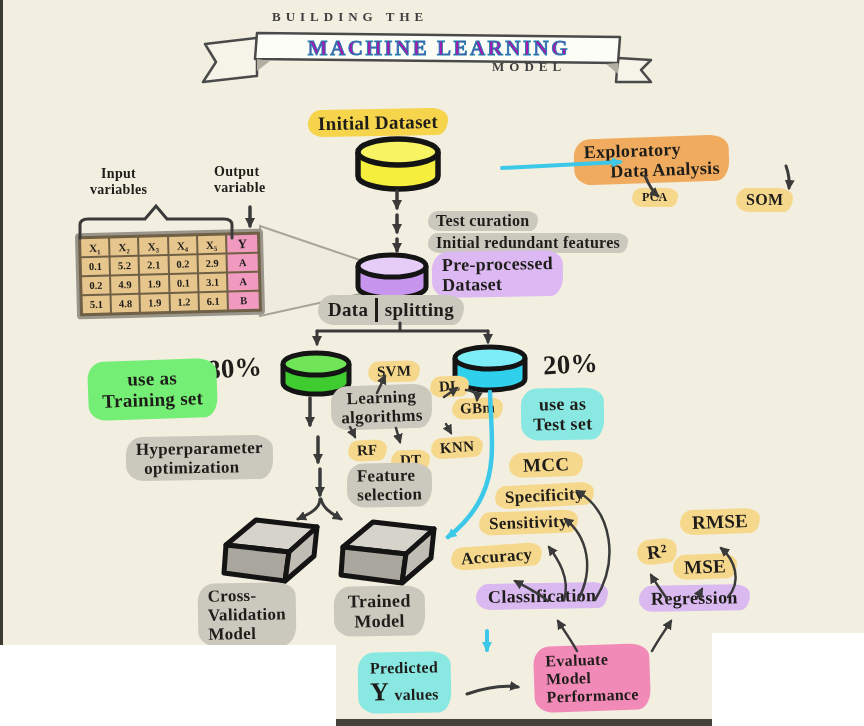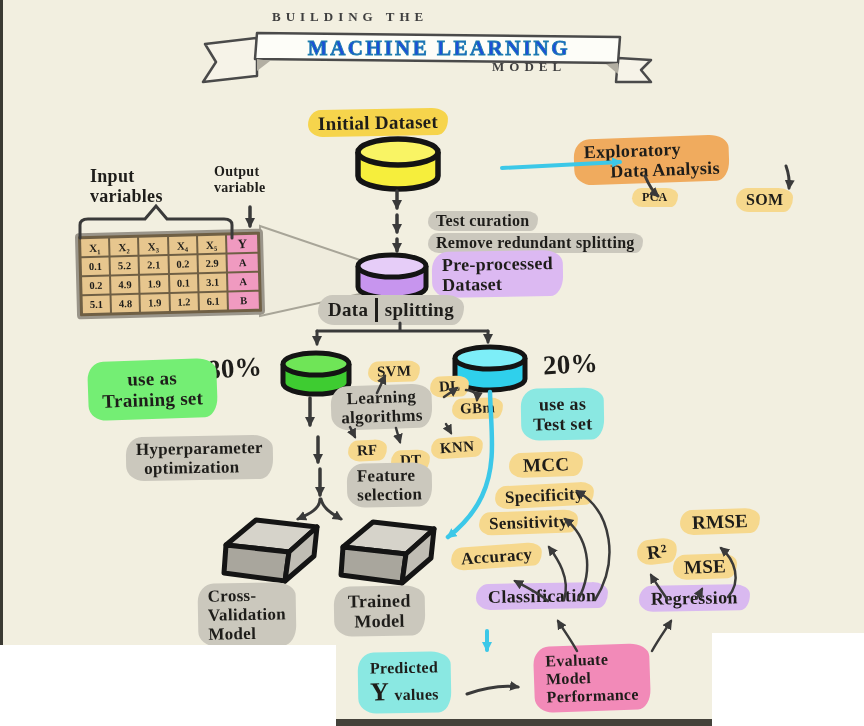--- a/index.html
+++ b/index.html
@@ -14,21 +14,21 @@
   .y-hl{background:#f6d44c;}
   .o-hl{background:#f0ab5e;}
   .g-hl{background:#cbc8bd;}
   .p-hl{background:#dcb9f2;}
   .gr-hl{background:#74ee74;}
   .c-hl{background:#8ae8e2;}
   .pk-hl{background:#f28ab8;}
   .m-hl{background:#f6d88d;}
   .lav-hl{background:#d9b9f0;}
   .banner-txt{color:#3f3f3f;letter-spacing:5px;font-size:13px;}
-  .ml-txt{color:#1d4ed8;-webkit-text-stroke:.9px #1d7fae;font-size:21px;letter-spacing:2.5px;text-align:center;}
+  .ml-txt{color:#a21caf;-webkit-text-stroke:.9px #1d7fae;font-size:21px;letter-spacing:2.5px;text-align:center;}
   .tbl{position:absolute;display:grid;grid-template-columns:repeat(5,1fr) 30px;
        grid-auto-rows:17px;gap:2px;background:#6f5f44;border:3px solid #9a958a;border-radius:4px;
        padding:3px;width:176px;transform:rotate(-1.5deg);}
   .cell{background:#e7c68e;display:flex;align-items:center;justify-content:center;
         font-size:10.5px;font-weight:bold;}
   .ycell{background:#f09ac0;}
   .hdr{font-size:11px;}
   .white-rect{position:absolute;background:#ffffff;}
   .divider{display:inline-block;width:2.5px;height:24px;background:#1e1d1a;margin:0 7px;}
 </style>
@@ -85,23 +85,23 @@
   <div class="lbl blob y-hl" style="left:308px;top:109px;font-size:19px;z-index:2;transform:rotate(-1deg)">Initial Dataset</div>
 
   <div class="lbl blob blob-l o-hl" style="left:574px;top:137px;font-size:18px;z-index:2;transform:rotate(-2deg)">
     <span>Exploratory</span>
     <span style="margin-left:26px">Data Analysis</span>
   </div>
   <div class="lbl blob m-hl" style="left:632px;top:188px;font-size:12px;z-index:2">PCA</div>
   <div class="lbl blob m-hl" style="left:736px;top:188px;font-size:16px;z-index:2">SOM</div>
 
   <div class="lbl blob g-hl" style="left:428px;top:211px;font-size:16px;padding:1px 8px;z-index:2">Test curation</div>
-  <div class="lbl blob g-hl" style="left:428px;top:233px;font-size:16px;padding:1px 8px;z-index:2">Remove redundant splitting</div>
-
-  <div class="lbl" style="left:90px;top:166px;font-size:18px;z-index:2">
+  <div class="lbl blob g-hl" style="left:428px;top:233px;font-size:16px;padding:1px 8px;z-index:2">Initial redundant features</div>
+
+  <div class="lbl" style="left:90px;top:166px;font-size:14px;text-align:center;z-index:2">
     <span style="display:block">Input</span>
     <span style="display:block">variables</span>
   </div>
   <div class="lbl" style="left:214px;top:164px;font-size:14px;text-align:left;z-index:2">
     <span style="display:block">Output</span>
     <span style="display:block">variable</span>
   </div>
 
   <div class="tbl" style="left:76px;top:231px;z-index:2">
     <div class="cell hdr">X₁</div>

